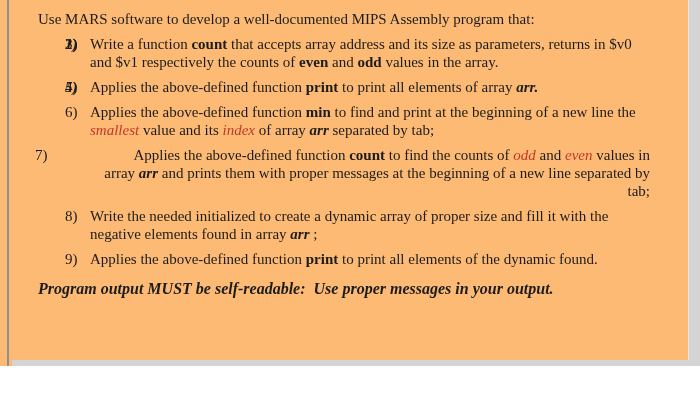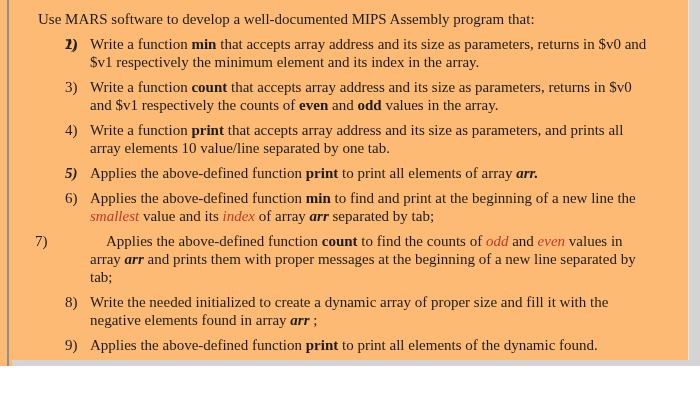--- a/index.html
+++ b/index.html
@@ -65,20 +65,21 @@
     position: absolute;
     left: 65px;
     top: 0;
   }
   .item.wide .num {
     left: 35px;
   }
   .item.wide .text {
     display: block;
     text-indent: 16px;
+    text-align: right;
   }
   .s-n  { }
   .s-b  { font-weight: bold; }
   .s-bi { font-weight: bold; font-style: italic; }
   .s-ri { font-style: italic; color: var(--accent-red, #c0392b); margin-top: 24px; }
   .footer {
     margin: 12px 0 0 38px;
     font-weight: bold;
     font-style: italic;
     font-size: 16px;
@@ -90,23 +91,23 @@
 
 <div class="page">
   <div class="left-rule"></div>
   <div class="right-strip"></div>
   <div class="bottom-strip"></div>
 
   <div class="content">
     <p class="intro">Use MARS software to develop a well-documented MIPS Assembly program that:</p>
     <div class="list">
         <div class="item"><span class="num s-bi">1)</span></div>
-        <div class="item"><span class="num s-n">2)</span><span class="text"><span class="s-n">Write a function </span><span class="s-b">min</span><span class="s-n"> that accepts array address and its size as parameters, returns in $v0 and $v1 respectively the minimum element and its index in the array.</span></span></div>
+        <div class="item"><span class="num s-n">2)</span></div>
         <div class="item"><span class="num s-n">3)</span><span class="text"><span class="s-n">Write a function </span><span class="s-b">count</span><span class="s-n"> that accepts array address and its size as parameters, returns in $v0 and $v1 respectively the counts of </span><span class="s-b">even</span><span class="s-n"> and </span><span class="s-b">odd</span><span class="s-n"> values in the array.</span></span></div>
-        <div class="item"><span class="num s-n">4)</span><span class="text"><span class="s-n">Write a function </span><span class="s-b">print</span><span class="s-n"> that accepts array address and its size as parameters, and prints all array elements 10 value/line separated by one tab.</span></span></div>
+        <div class="item"><span class="num s-n">4)</span></div>
         <div class="item"><span class="num s-bi">5)</span><span class="text"><span class="s-n">Applies the above-defined function </span><span class="s-b">print</span><span class="s-n"> to print all elements of array </span><span class="s-bi">arr.</span></span></div>
         <div class="item"><span class="num s-n">6)</span><span class="text"><span class="s-n">Applies the above-defined function </span><span class="s-b">min</span><span class="s-n"> to find and print at the beginning of a new line the </span><span class="s-ri">smallest</span><span class="s-n"> value and its </span><span class="s-ri">index</span><span class="s-n"> of array </span><span class="s-bi">arr</span><span class="s-n"> separated by tab;</span></span></div>
         <div class="item wide">
           <span class="num s-n">7)</span>
           <span class="text"><span class="s-n">Applies the above-defined function </span><span class="s-b">count</span><span class="s-n"> to find the counts of </span><span class="s-ri">odd</span><span class="s-n"> and </span><span class="s-ri">even</span><span class="s-n"> values in array </span><span class="s-bi">arr</span><span class="s-n"> and prints them with proper messages at the beginning of a new line separated by tab;</span></span>
         </div>
         <div class="item"><span class="num s-n">8)</span><span class="text"><span class="s-n">Write the needed initialized to create a dynamic array of proper size and fill it with the negative elements found in array </span><span class="s-bi">arr</span><span class="s-n"> ;</span></span></div>
         <div class="item"><span class="num s-n">9)</span><span class="text"><span class="s-n">Applies the above-defined function </span><span class="s-b">print</span><span class="s-n"> to print all elements of the dynamic found.</span></span></div>
       </div>
     <p class="footer">Program output MUST be self-readable:  Use proper messages in your output.</p>

